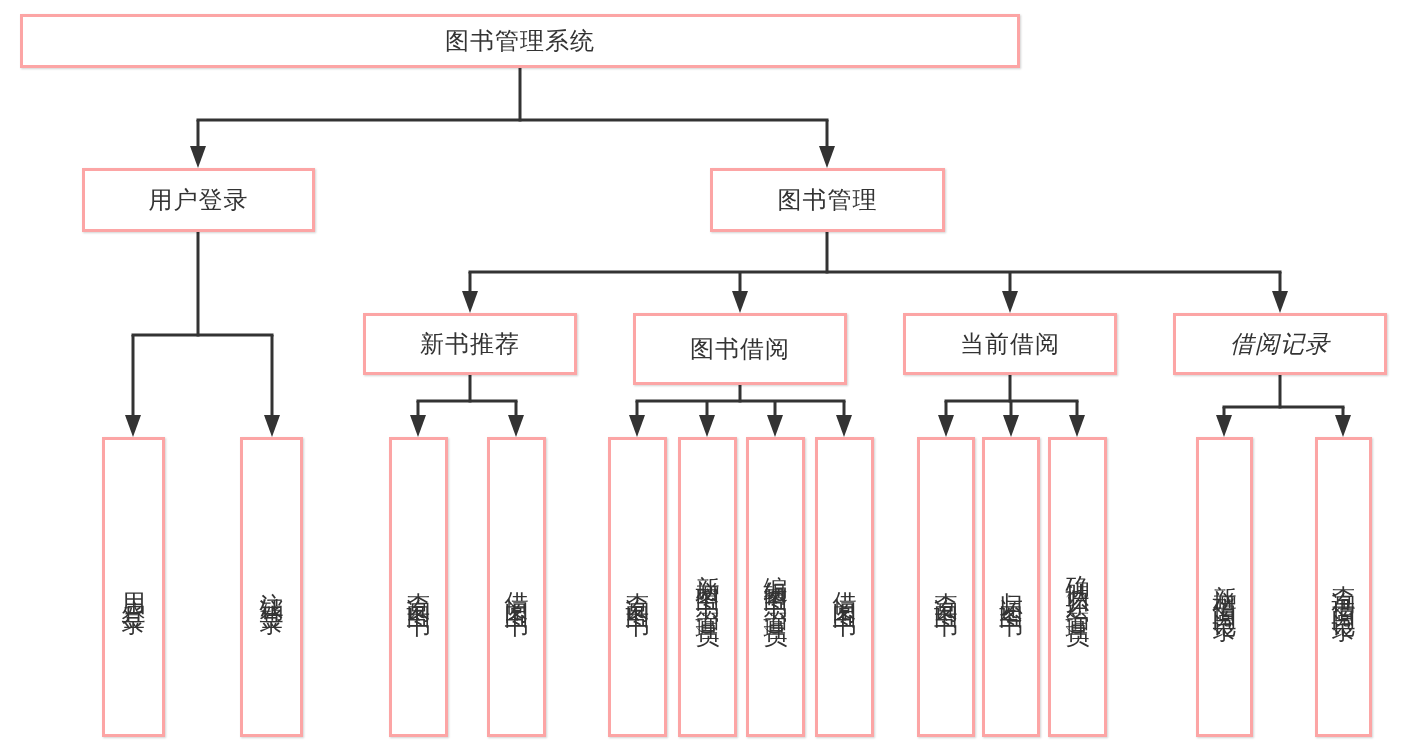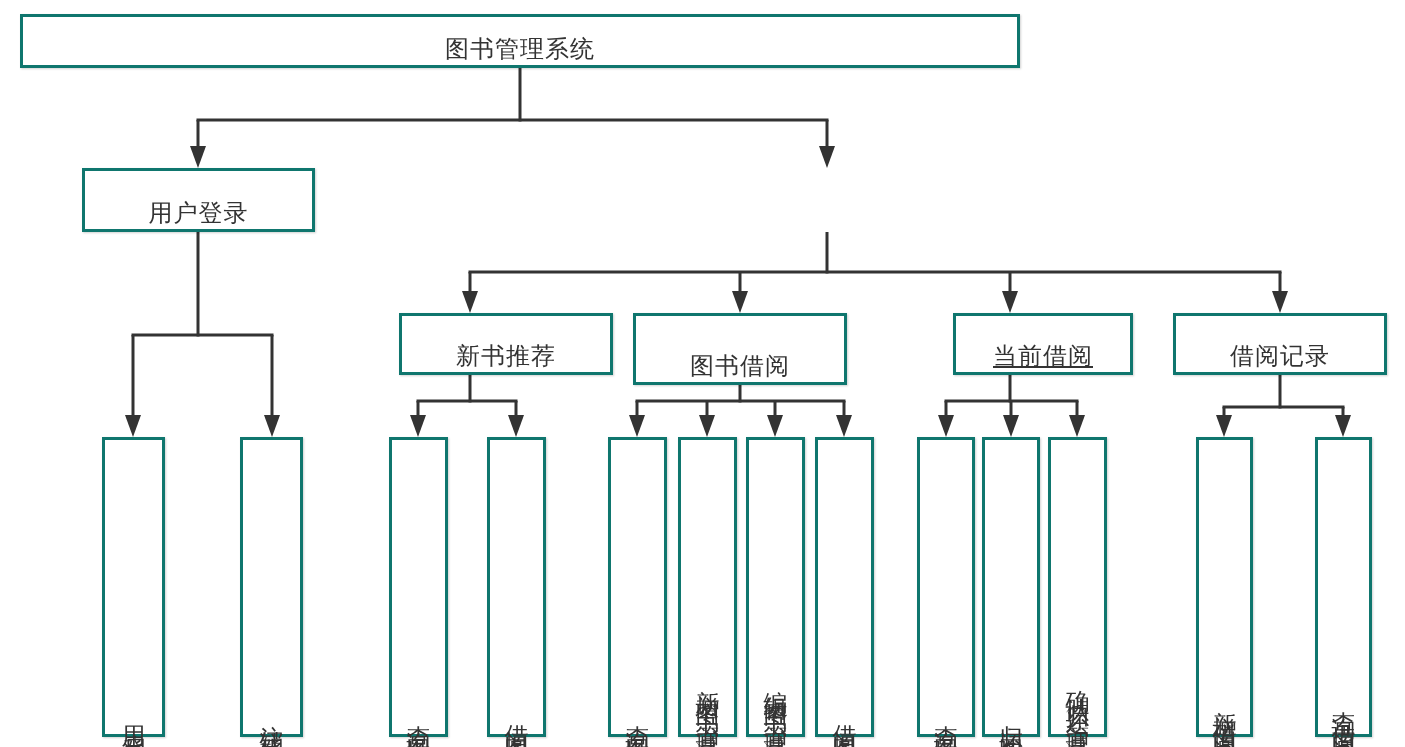--- a/index.html
+++ b/index.html
@@ -9,24 +9,24 @@
     height: 747px;
     background: #ffffff;
     overflow: hidden;
     font-family: "Liberation Sans", "DejaVu Sans", sans-serif;
     color: #333333;
   }
   svg.wires { position: absolute; left: 0; top: 0; z-index: 1; }
   .node {
     position: absolute;
     box-sizing: border-box;
-    border: 3px solid #0f766e;
+    border: 3px solid #fca5a5;
     background: #ffffff;
     display: flex;
-    align-items: flex-end;
+    align-items: center;
     justify-content: center;
     z-index: 2;
     box-shadow: 1px 1px 2px rgba(0,0,0,0.18);
   }
   .node .label {
     font-size: 24px;
     color: #333333;
     letter-spacing: 1px;
     white-space: nowrap;
   }
@@ -131,31 +131,34 @@
     </g>
   </svg>
 
   <div class="node" style="left:20px; top:14px; width:1000px; height:54px;">
     <span class="label">图书管理系统</span>
   </div>
 
   <div class="node" style="left:82px; top:168px; width:233px; height:64px;">
     <span class="label">用户登录</span>
   </div>
-
-  <div class="node" style="left:363px; top:313px; width:214px; height:62px;margin-left:36px;">
+  <div class="node" style="left:710px; top:168px; width:235px; height:64px;">
+    <span class="label">图书管理</span>
+  </div>
+
+  <div class="node" style="left:363px; top:313px; width:214px; height:62px;">
     <span class="label">新书推荐</span>
   </div>
   <div class="node" style="left:633px; top:313px; width:214px; height:72px;">
     <span class="label">图书借阅</span>
   </div>
-  <div class="node" style="left:953px; top:313px; width:180px; height:62px;text-decoration:underline;">
+  <div class="node" style="left:903px; top:313px; width:214px; height:62px;">
     <span class="label">当前借阅</span>
   </div>
-  <div class="node" style="left:1173px; top:313px; width:214px; height:62px;">
+  <div class="node" style="left:1173px; top:313px; width:214px; height:62px;font-style:italic;">
     <span class="label">借阅记录</span>
   </div>
 
   <div class="node vnode" style="left:102px; width:63px;">
     <span class="label">用户登录</span>
   </div>
   <div class="node vnode" style="left:240px; width:63px;">
     <span class="label">注销登录</span>
   </div>
 

